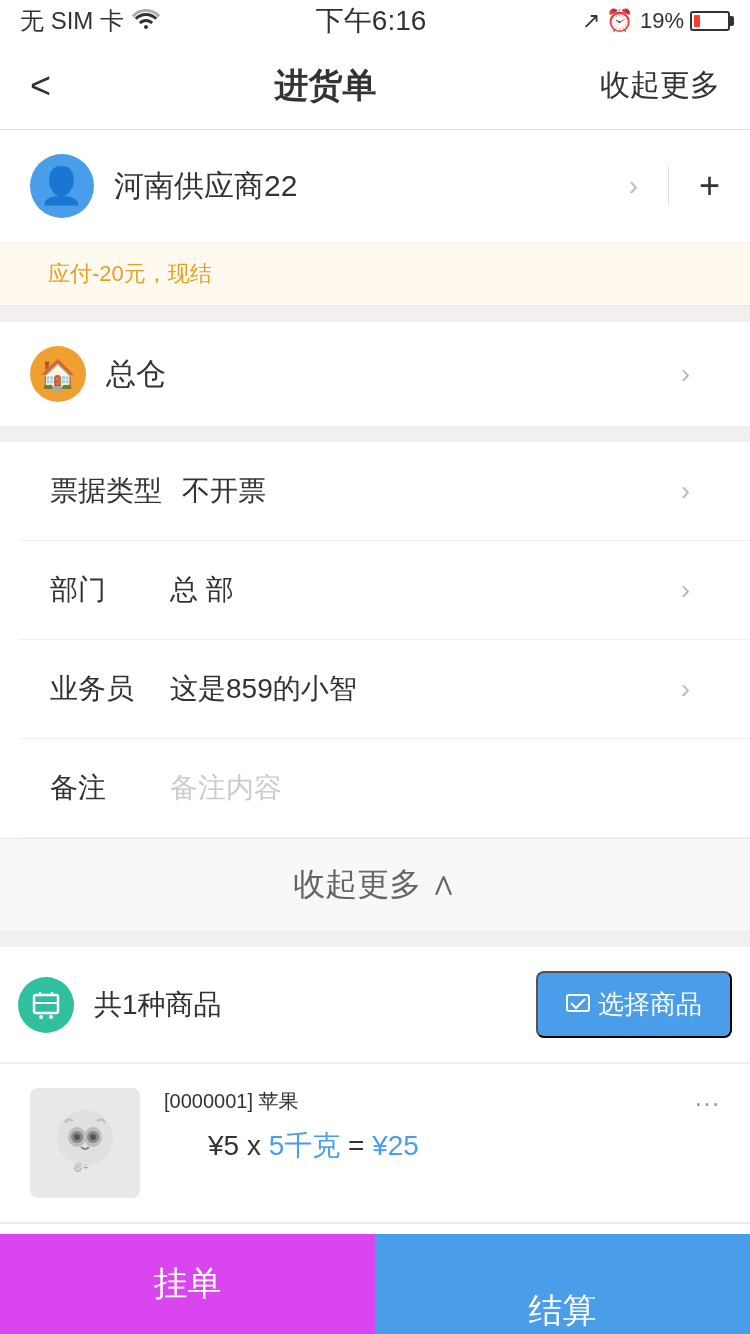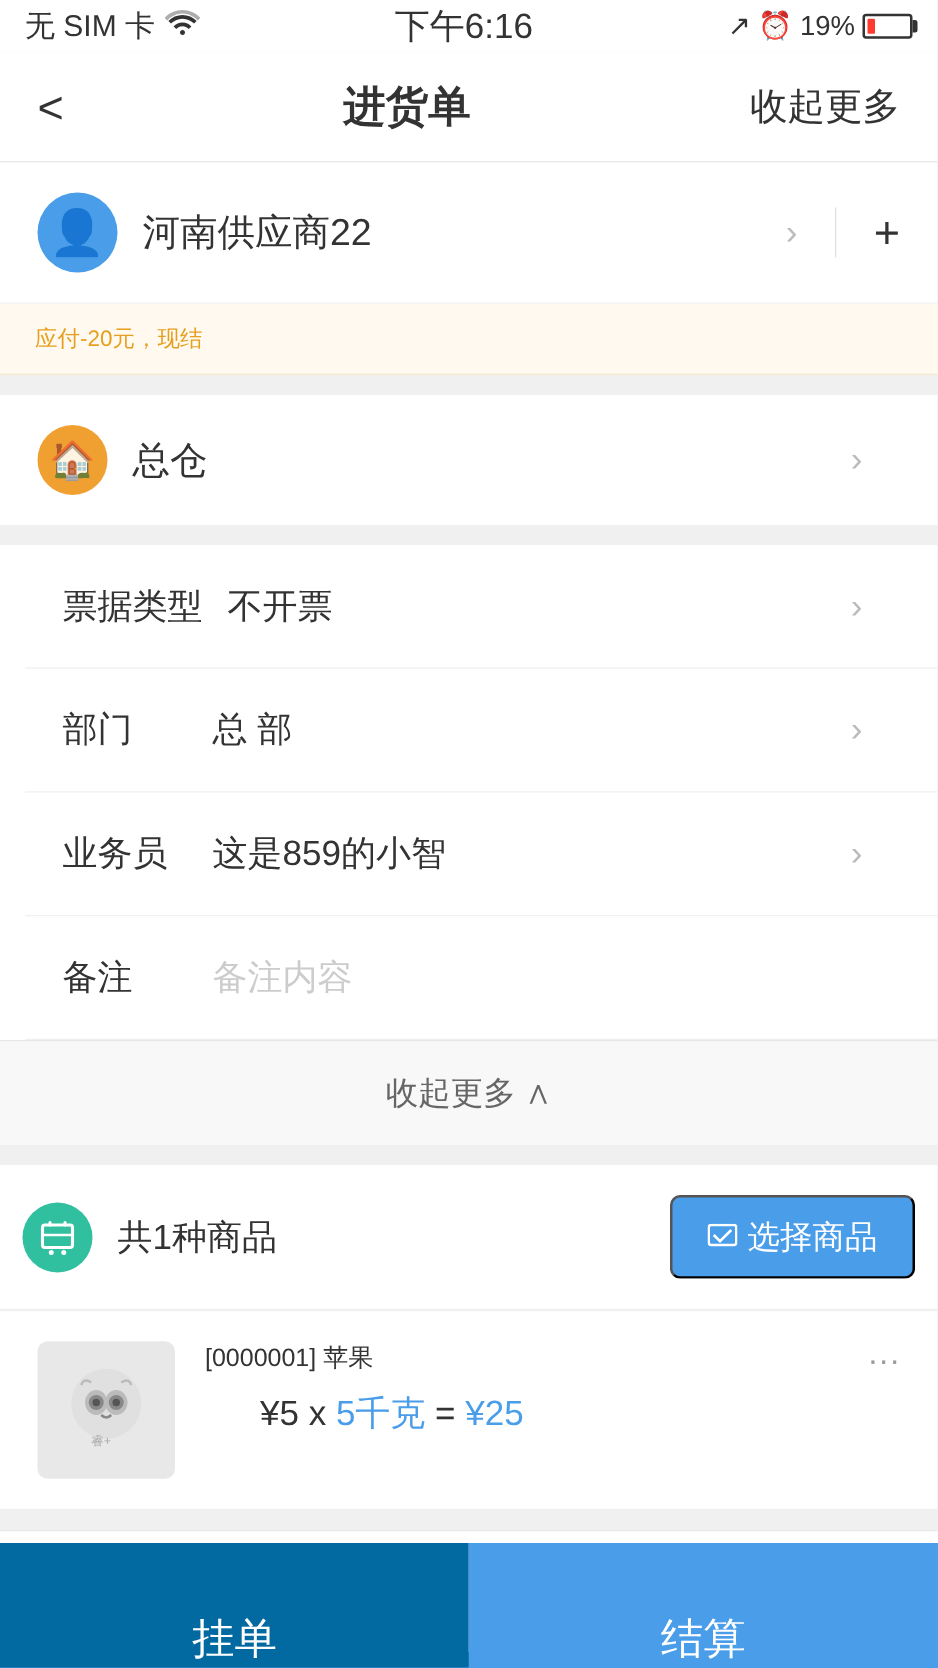--- a/index.html
+++ b/index.html
@@ -124,22 +124,22 @@
     }
     .plus-btn {
       font-size: 36px;
       color: #333;
       cursor: pointer;
     }
 
     
     .notice-bar {
       background: #fff9ef;
-      padding: 16px 28px;
-      font-size: 18px;
+      padding: 16px 48px;
+      font-size: 22px;
       color: #e6a020;
       border-bottom: 1px solid #f5e8cc;
     }
 
     
     .warehouse-row {
       display: flex;
       align-items: center;
       padding: 24px 30px;
     }
@@ -181,21 +181,21 @@
     }
     .form-value.placeholder {
       color: #ccc;
     }
 
     
     .collapse-bar {
       background: #f8f8f8;
       text-align: center;
       padding: 24px;
-      font-size: 26px;
+      font-size: 32px;
       color: #666;
       cursor: pointer;
       border-top: 1px solid #e8e8e8;
     }
 
     
     .product-header {
       background: #fff;
       display: flex;
       align-items: center;
@@ -273,25 +273,25 @@
     .action-bar {
       display: flex;
       height: 100px;
       position: fixed;
       bottom: 0;
       left: 0;
       width: 750px;
     }
     .action-btn-pending {
       flex: 1;
-      background: #0369a1;
+      background: #d946ef;
       color: #fff;
       font-size: 34px;
       display: flex;
-      align-items: flex-end;
+      align-items: center;
       justify-content: center;
       cursor: pointer;
     }
     .action-btn-checkout {
       flex: 1;
       background: #4a9de8;
       color: #fff;
       font-size: 34px;
       display: flex;
       align-items: flex-end;

